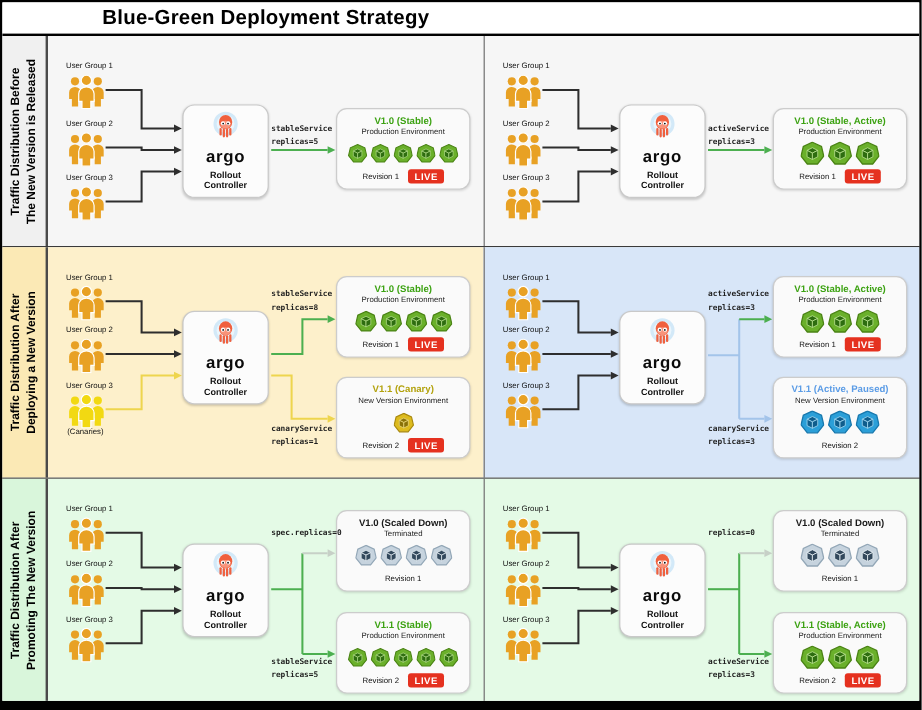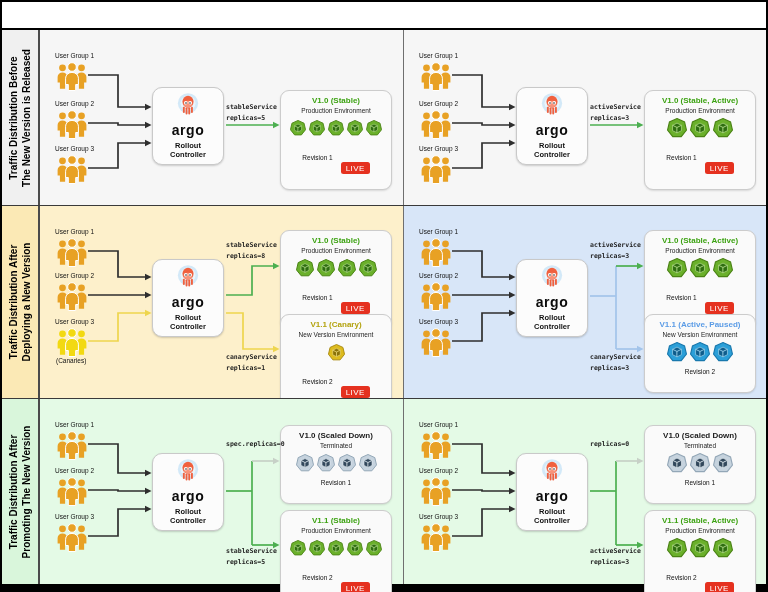--- a/index.html
+++ b/index.html
@@ -24,37 +24,38 @@
   .people{width:36px;height:30px;display:block;margin-top:2px;}
   .group-sublabel{font-size:6.5px;color:#111;margin-left:2px;}
   .controller{position:absolute;left:112px;width:72px;height:78px;background:#fcfcfc;
               border:1.5px solid #c9c9c9;border-radius:10px;box-shadow:0 1px 2px rgba(0,0,0,.18);
               display:flex;flex-direction:column;align-items:center;padding:4px 0 5px;box-sizing:border-box;}
   .argo-icon{width:36px;height:31px;}
   .argo-word{font-size:14px;font-weight:bold;letter-spacing:.6px;line-height:1;color:#0b0b0b;margin-top:1px;margin-bottom:4px;}
   .ctrl-line{font-size:7.5px;font-weight:bold;color:#111;line-height:1.2;}
   .envbox{position:absolute;left:240px;width:112px;min-height:68px;background:#fafafa;
           border:1px solid #ccc;border-radius:9px;box-shadow:0 1px 2px rgba(0,0,0,.12);
-          display:flex;flex-direction:column;align-items:center;padding:5px 4px 15px;box-sizing:border-box;}
+          display:flex;flex-direction:column;align-items:center;padding:5px 4px 3px;box-sizing:border-box;}
   .env-title{font-size:8px;font-weight:bold;color:#1a1a1a;white-space:nowrap;}
   .env-sub{font-size:6.5px;color:#1c1c1c;margin-top:2px;white-space:nowrap;}
   .pods{display:flex;gap:3px;align-items:center;margin-top:4px;min-height:20px;}
   .env-foot{display:flex;align-items:center;justify-content:center;gap:8px;margin-top:3px;min-height:12px;}
   .rev{font-size:6.5px;color:#111;}
-  .live{color:#fff;font-size:8px;font-weight:normal;padding:1.5px 5px;border-radius:2.5px;letter-spacing:.4px;margin-top:21px;}
+  .live{color:#fff;font-size:8px;font-weight:bold;padding:1.5px 5px;border-radius:2.5px;letter-spacing:.4px;}
   .svclabel{position:absolute;font-family:"DejaVu Sans Mono",monospace;font-size:6.5px;font-weight:bold;
             color:#1f1f1f;line-height:1.7;white-space:nowrap;}
 </style>
 </head>
 <body>
 
 <div class="frame">
   <div class="inner">
     <div class="header">
       <div class="header-spacer"></div>
+      <div class="header-cell">Blue-Green Deployment Strategy</div>
     </div>
     <div id="grid">
         <div class="row" style="height: 175px;">
     <div class="rowlabel" style="background: rgb(240, 240, 240);">
       <div class="rowlabel-inner">
         <span>Traffic Distribution Before</span>
         <span>The New Version is Released</span>
       </div>
     </div>
   <div class="cell" style="background: rgb(246, 246, 246);">

